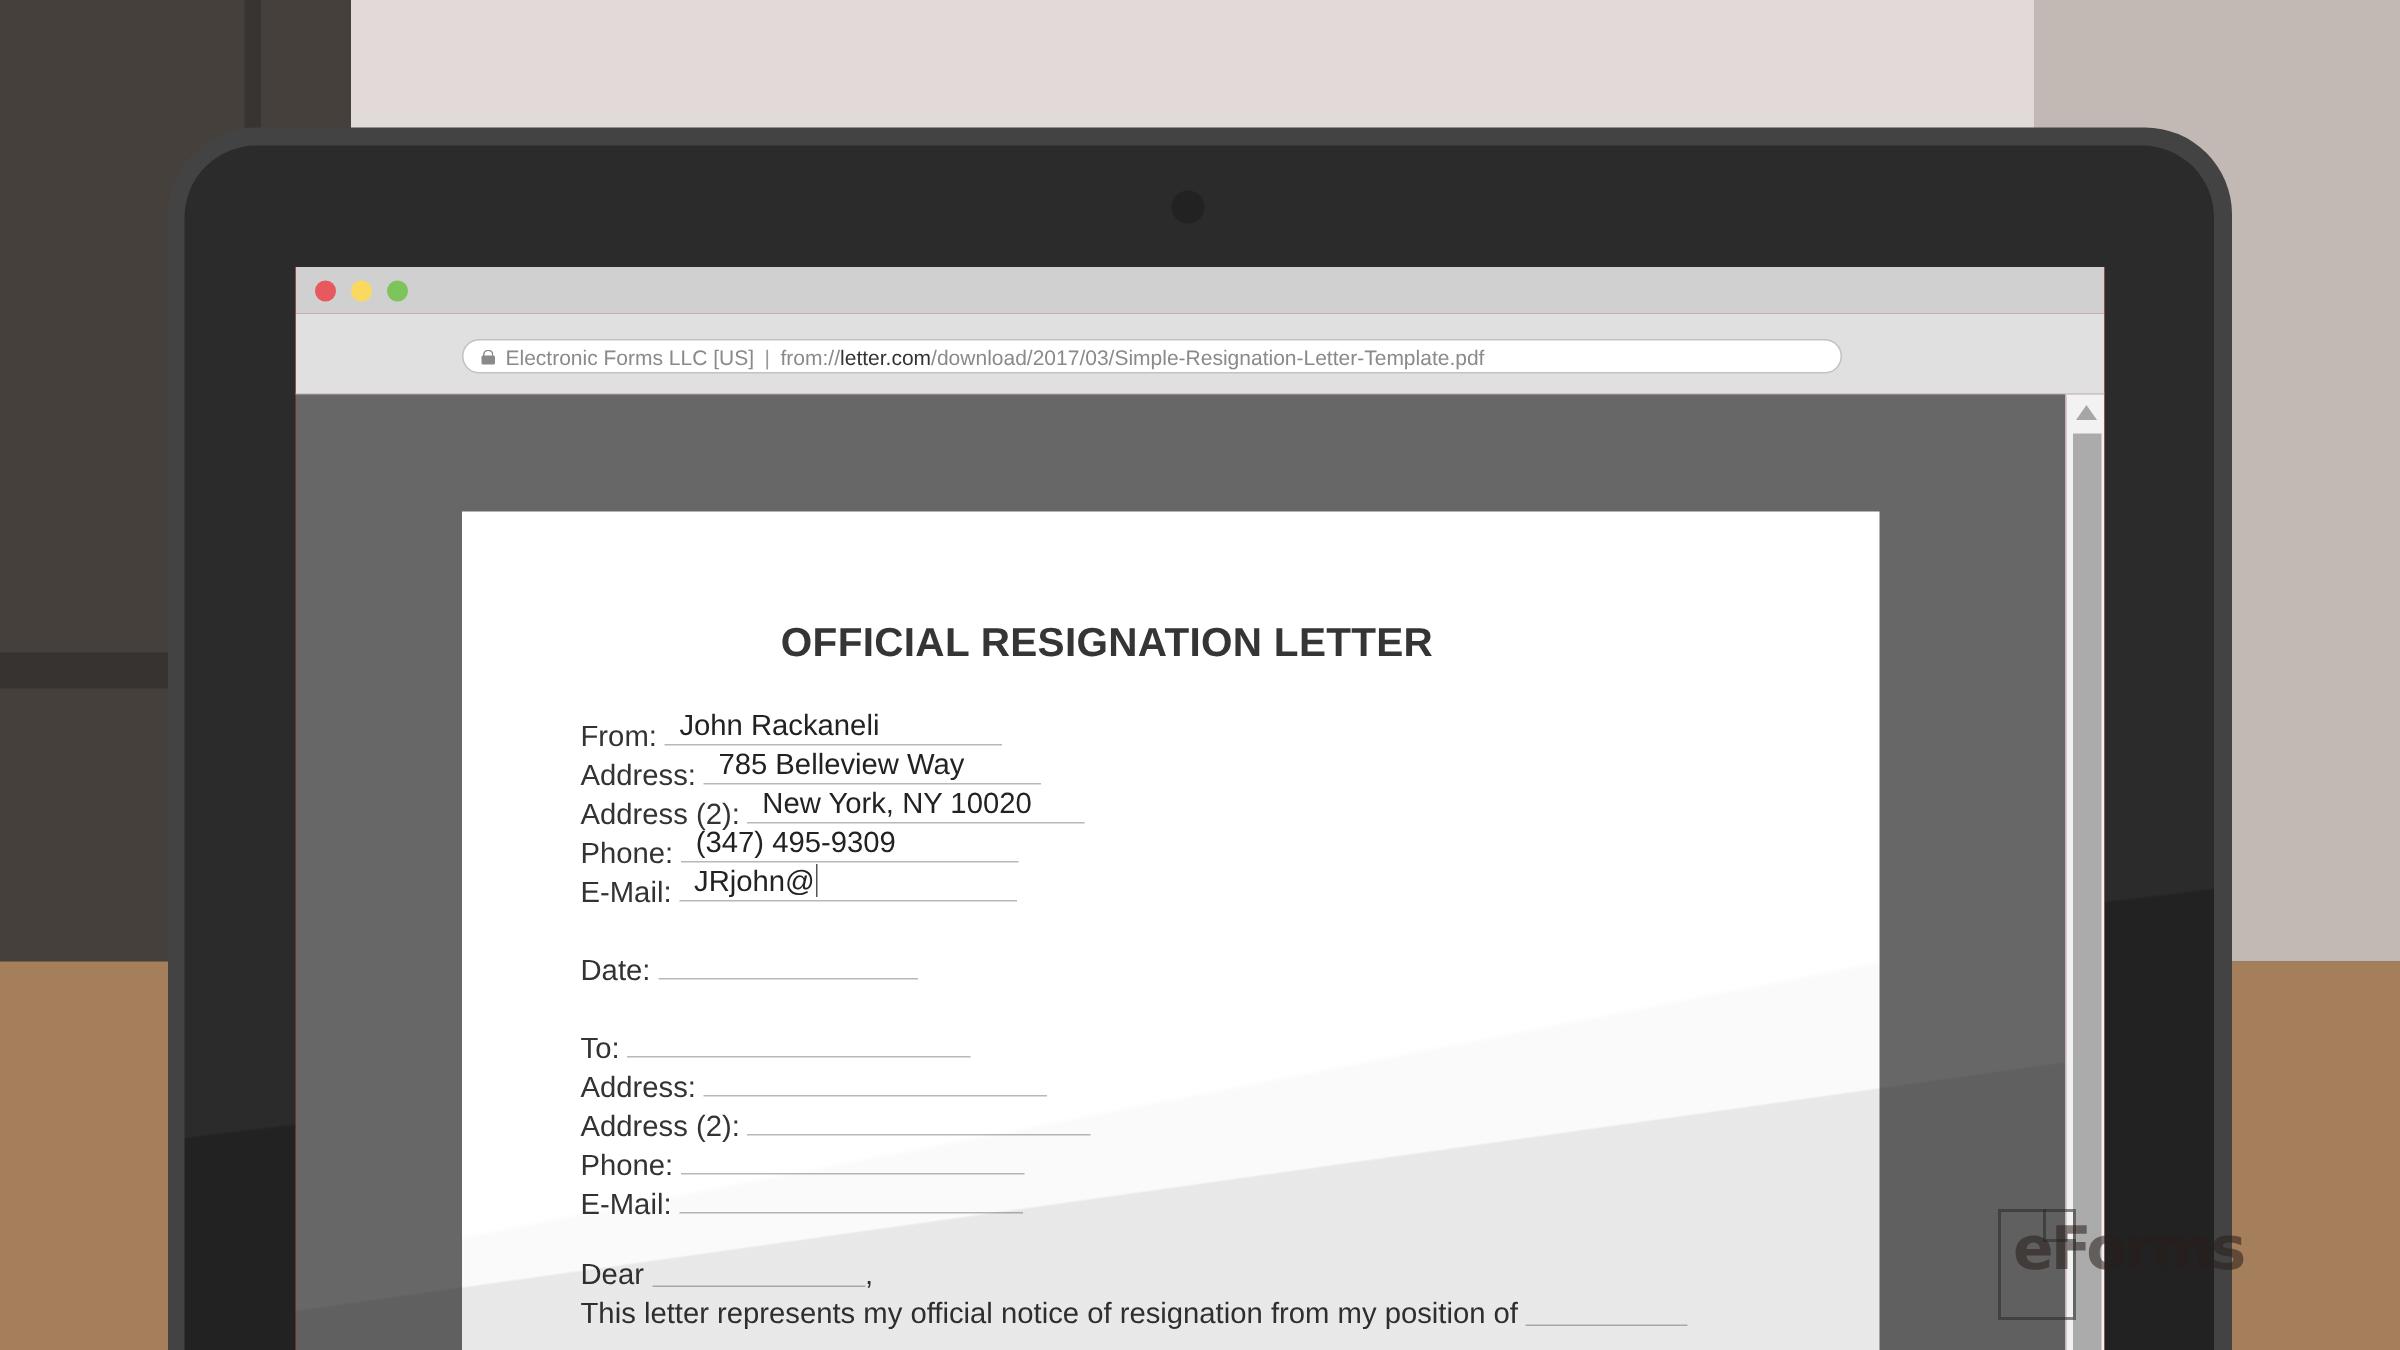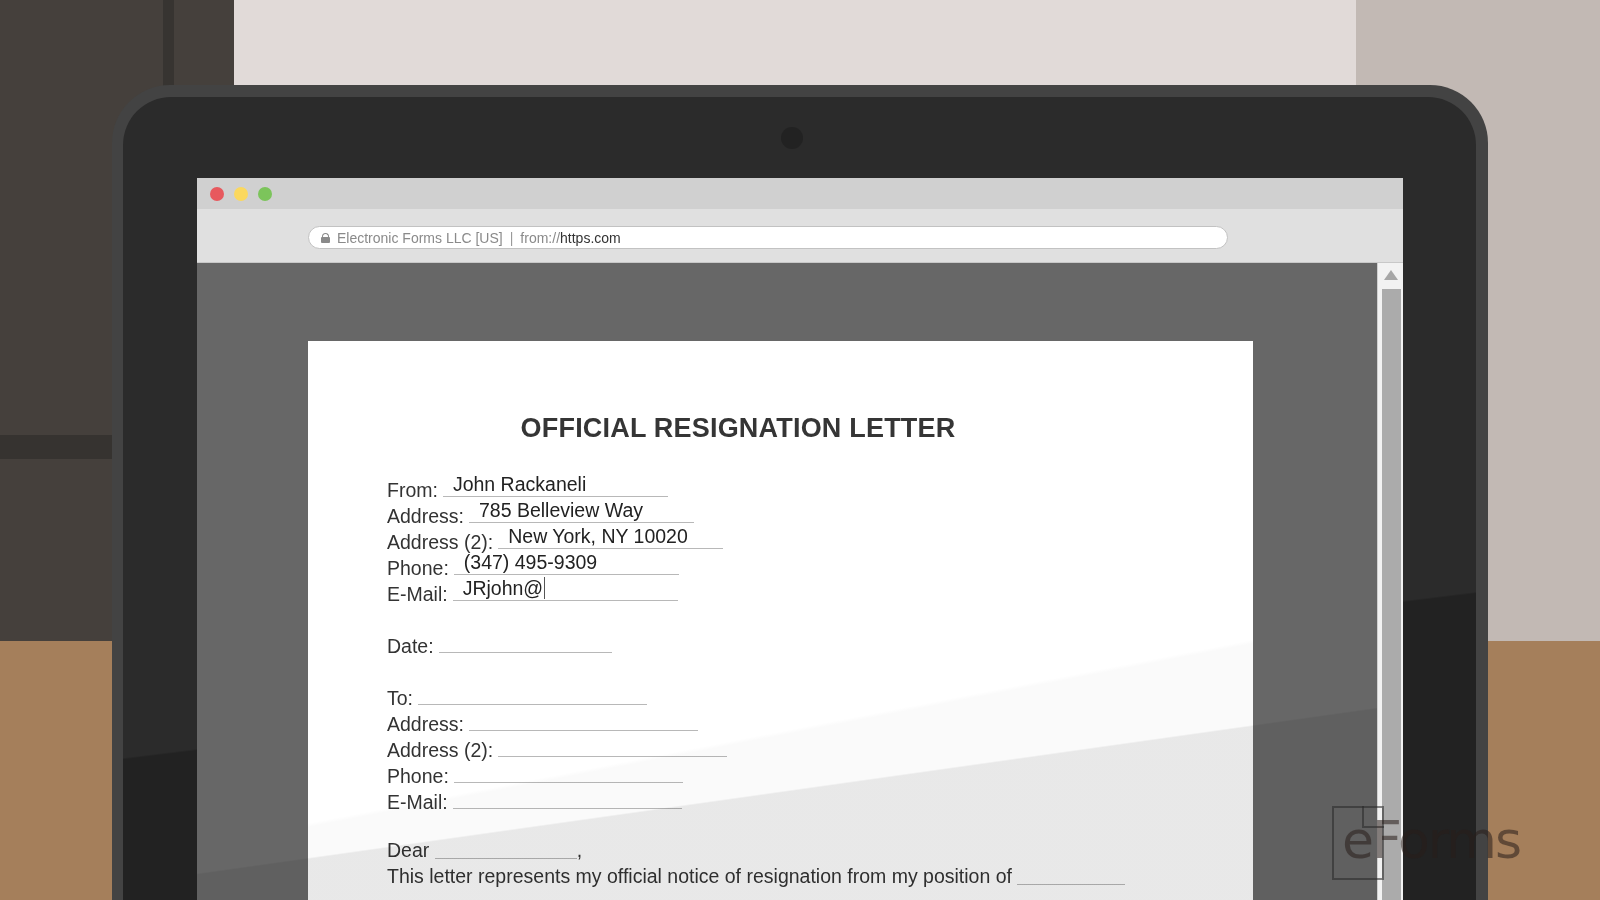--- a/index.html
+++ b/index.html
@@ -56,21 +56,21 @@
     .field-line { display: inline-block; position: relative; height: 22px; border-bottom: 1px solid #b8b8b8; }
     .field-value { position: absolute; left: 10px; bottom: 0; color: #222; font-size: 19.5px; }
     .caret { display: inline-block; width: 1px; height: 22px; background: #555; vertical-align: -4px; margin-left: 1px; }
     .body-text { position: absolute; left: 79px; font-size: 19.5px; color: #333; white-space: nowrap; }
     .inline-line { display: inline-block; border-bottom: 1px solid #b8b8b8; height: 18px; vertical-align: -2px; }
 
     
     .watermark { position: absolute; left: 1332px; top: 804px; width: 240px; height: 90px; pointer-events: none; }
     .wm-doc { position: absolute; left: 0; top: 2px; width: 52px; height: 74px; border: 2px solid rgba(40,40,40,0.55); border-top-right-radius: 0; }
     .wm-doc::after { content: ""; position: absolute; right: -2px; top: -2px; width: 20px; height: 20px; background: transparent; border-left: 2px solid rgba(40,40,40,0.55); border-bottom: 2px solid rgba(40,40,40,0.55); }
-    .wm-text { position: absolute; left: 10px; top: 6px; font-size: 52px; font-weight: normal; color: rgba(40,30,25,0.55); letter-spacing: -2px; font-family: "DejaVu Sans", sans-serif; }
+    .wm-text { position: absolute; left: 10px; top: 6px; font-size: 40px; font-weight: bold; color: rgba(40,30,25,0.55); letter-spacing: -2px; font-family: "DejaVu Sans", sans-serif; }
   </style>
 </head>
 <body>
 
 <div class="bg-left-wall"></div>
 <div class="bg-pole"></div>
 <div class="bg-shelf"></div>
 <div class="bg-window"></div>
 <div class="bg-right-wall"></div>
 <div class="bg-floor-left"></div>
@@ -87,21 +87,22 @@
     <div class="traffic red"></div>
     <div class="traffic yellow"></div>
     <div class="traffic green"></div>
   </div>
   <div class="toolbar">
     <div class="addressbar">
       <span class="lock-icon"></span>
       <span>Electronic Forms LLC [US]</span>
       <span class="sep">|</span>
       <span>from://</span>
-        <span class="url-domain">https.com</span>
+        <span class="url-domain">letter.com</span>
+        <span>/download/2017/03/Simple-Resignation-Letter-Template.pdf</span>
     </div>
   </div>
 
   <div class="viewer">
     <div class="page">
       <div class="doc-title" style="left:-85px;">OFFICIAL RESIGNATION LETTER</div>
 
       <div class="field-row" style="top:134px;">
         <span class="field-label">From:</span>
         <span class="field-line" style="width:225px;">

